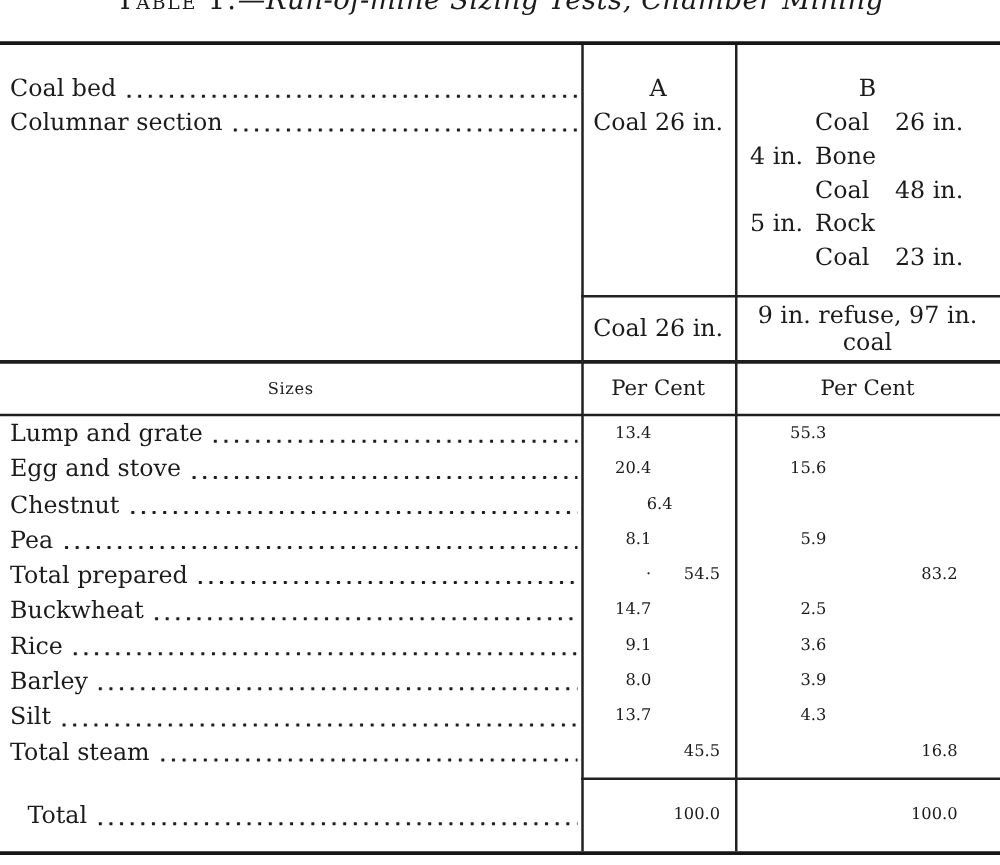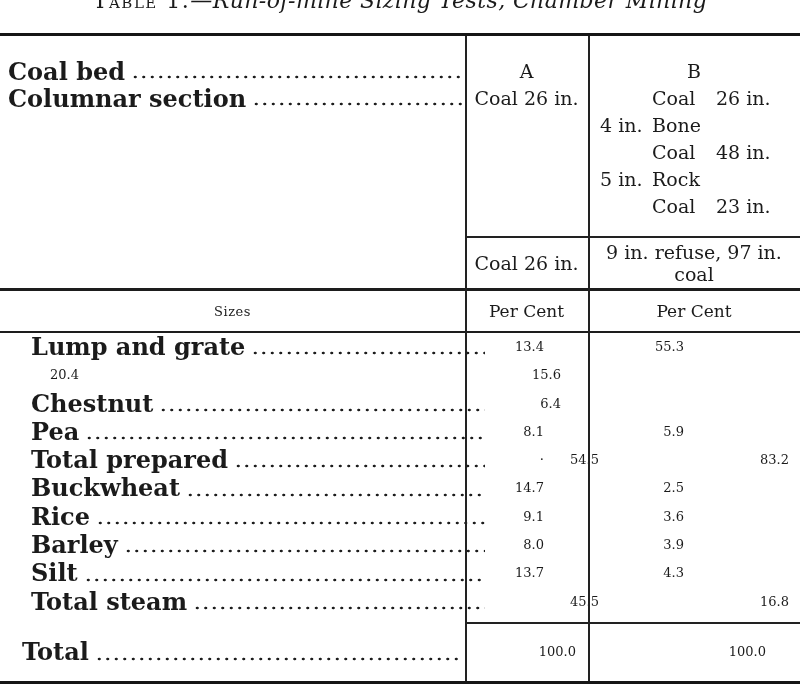--- a/index.html
+++ b/index.html
@@ -29,21 +29,21 @@
 
   
   .tbl { position: relative; height: 645px; }
   .vline { position: absolute; top: 0; bottom: 0; width: 1.5px; background: #222; }
   .v1 { left: 465px; }
   .v2 { left: 588px; }
 
   .row3 { display: grid; grid-template-columns: 465px 123px 212px; }
 
   
-  .lrow { display: flex; align-items: flex-start; padding-left: 8px; font-size: 24px; line-height: 28.3px; font-weight: bold; }
+  .lrow { display: flex; align-items: flex-start; padding-left: 8px; font-size: 19px; line-height: 28.3px; }
   .lrow .lbl { white-space: nowrap; }
   .leader {
     flex: 1 1 auto; align-self: flex-end;
     height: 4px; margin: 0 3px 6px 6px;
     background-image: radial-gradient(circle, #1d1d1d 1.3px, transparent 1.6px);
     background-size: 8.5px 4px; background-repeat: repeat-x; background-position: 0 bottom;
   }
 
   
   .hdr { height: 200px; padding-top: 22px; }
@@ -58,21 +58,21 @@
 
   
   .sumrow { height: 50px; align-items: center; font-size: 19px; }
 
   
   .colhdr { height: 40px; align-items: center; }
   .colhdr .sizes { font-size: 13px; letter-spacing: .5px; }
   .colhdr .pct { font-size: 17px; }
 
   
-  .drow { height: 28.3px; margin-left: 23px; }
+  .drow { height: 28.3px; }
   .vals { display: flex; font-size: 13px; line-height: 28.3px; }
   .c2v { padding-left: 8px; }
   .c2v .main { display: inline-block; width: 48px; text-align: right; white-space: nowrap; }
   .c2v .sub  { flex: 1; text-align: right; padding-right: 12px; white-space: nowrap; }
   .c3v { padding-left: 12px; }
   .c3v .main { display: inline-block; width: 61px; text-align: right; white-space: nowrap; }
   .c3v .sub  { flex: 1; text-align: right; padding-right: 34px; white-space: nowrap; }
   .gap { height: 6px; }
 
   
@@ -162,20 +162,24 @@
             <span class="main">13.4</span>
             <span class="sub"></span>
           </div>
         <div class="vals c3v">
             <span class="main">55.3</span>
             <span class="sub"></span>
           </div>
       </div>
 
       <div class="drow row3">
+        <div class="lrow">
+            <span class="lbl">Egg and stove</span>
+            <span class="leader"></span>
+          </div>
         <div class="vals c2v">
             <span class="main">20.4</span>
             <span class="sub"></span>
           </div>
         <div class="vals c3v">
             <span class="main">15.6</span>
             <span class="sub"></span>
           </div>
       </div>
 

